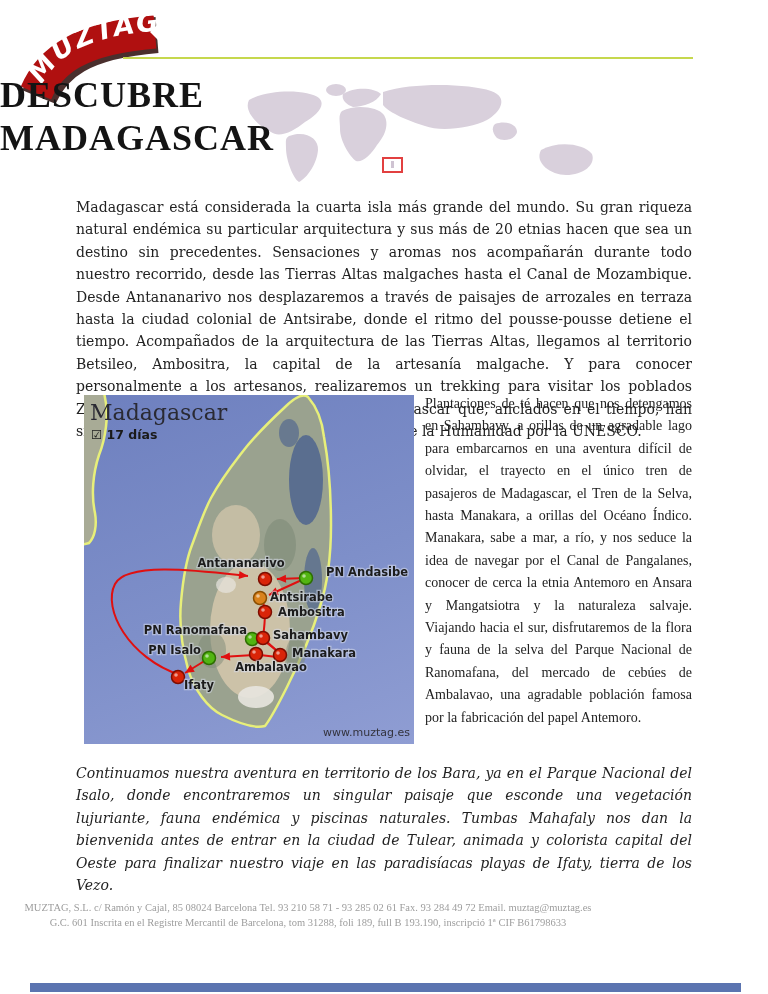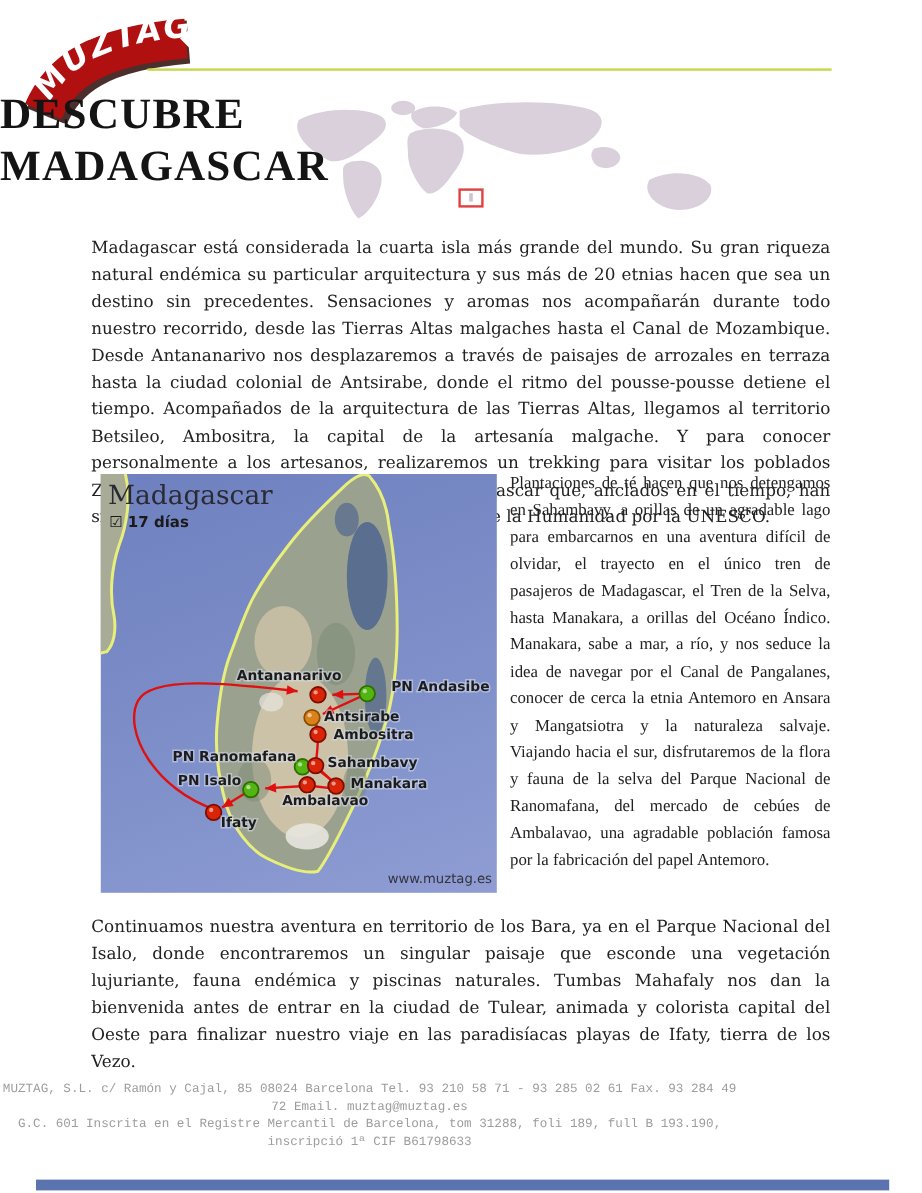--- a/index.html
+++ b/index.html
@@ -14,30 +14,30 @@
   #title-block{left:0;top:74px;width:768px;z-index:2;
       font-family:"Liberation Serif", serif;font-weight:700;color:#141414;
       font-size:36px;line-height:43px;letter-spacing:1px;}
   #mada-rect{left:382px;top:157px;width:17px;height:12px;border:2px solid #e24040;z-index:2;background:transparent;}
   #mada-rect .speck{position:absolute;left:7px;top:2px;width:3px;height:7px;background:#cfc3d2;}
 
   
   .para{color:#222;font-size:14px;line-height:22.4px;text-align:justify;}
   #para-intro{left:76px;top:196px;width:616px;}
   #para-right{left:425px;top:393px;width:267px;font-family:Liberation Serif, serif;}
-  #para-closing{left:76px;top:762px;width:616px;}
+  #para-closing{left:76px;top:762px;width:616px;font-style:italic;}
 
   
   #tripmap{left:84px;top:395px;width:330px;height:349px;
       background:linear-gradient(160deg,#6e80bf 0%,#7e8fc9 55%,#8f9dd3 100%);}
   #tripmap svg{display:block;}
 
   
   #footer{left:0;top:901px;width:616px;text-align:center;color:#9d9d9d;
-      font-family:Liberation Mono, monospace;font-size:10.5px;line-height:14.5px;}
+      font-family:Liberation Serif, serif;font-size:10.5px;line-height:14.5px;}
   #bottom-bar{left:30px;top:983px;width:711px;height:9px;background:#5b74b0;}
 </style>
 </head>
 <body>
 
 <svg id="logo" class="abs" viewBox="0 0 150 95">
   <defs>
     <path id="ribbonPath" d="M 20 82 C 34 50 62 29 134 23"></path>
   </defs>
   <path d="M 19 89 C 33 55 63 33 137 27" stroke="#2a0b08" stroke-width="36" fill="none" opacity="0.85"></path>

